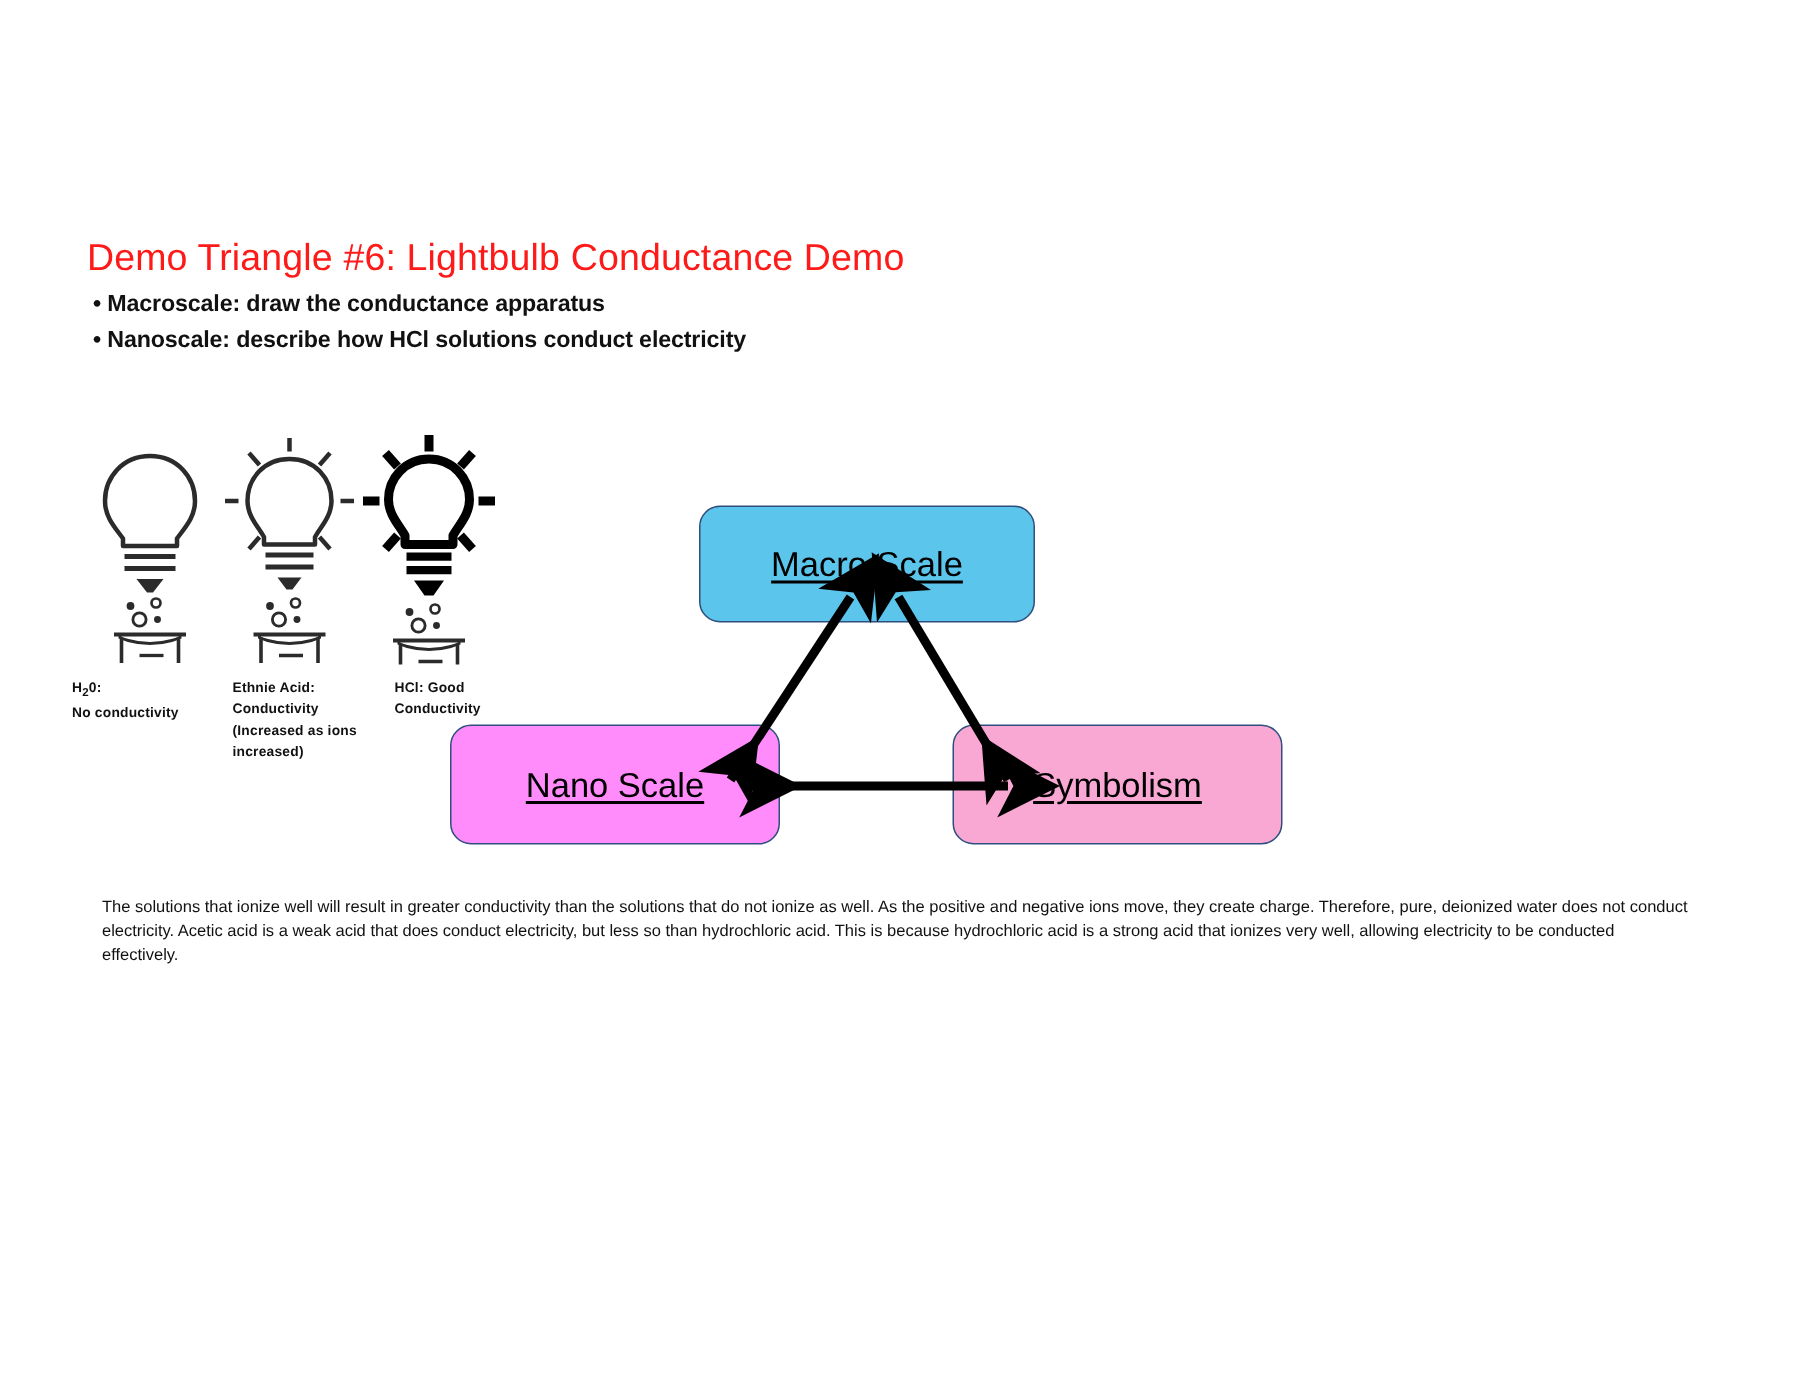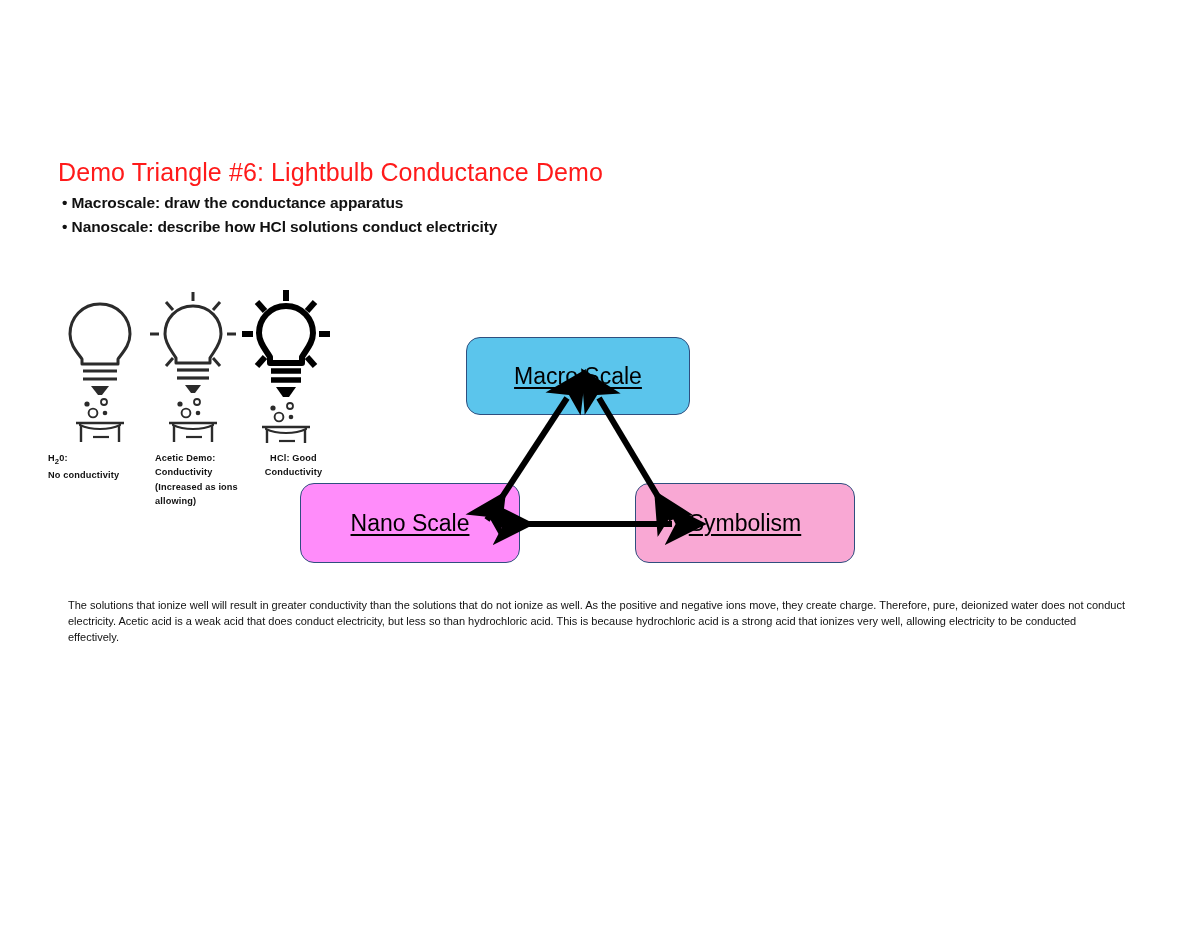--- a/index.html
+++ b/index.html
@@ -64,21 +64,21 @@
   .caption {
     position: absolute;
     font-size: 9.2px;
     line-height: 1.55;
     color: #111111;
     font-weight: 600;
     letter-spacing: 0.15px;
   }
   .cap-1 { left: 48px; top: 451px; width: 100px; }
   .cap-2 { left: 155px; top: 451px; width: 105px; }
-  .cap-3 { left: 246px; top: 451px; width: 95px; text-align: center; }
+  .cap-3 { left: 263px; top: 451px; width: 95px; }
 
   
   .node {
     position: absolute;
     border: 1.6px solid #2f4f7f;
     border-radius: 14px;
     box-sizing: border-box;
     display: flex;
     align-items: center;
     justify-content: center;
@@ -235,24 +235,24 @@
       <line x1="41" y1="174" x2="57" y2="174" stroke="#2b2b2b" stroke-width="2.2"></line>
     </svg>
   </div>
 
   <div class="caption cap-1">
     <div>H<sub>2</sub>0:</div>
     <div>No conductivity</div>
   </div>
 
   <div class="caption cap-2">
-    <div>Acetic Demo:</div>
+    <div>Ethnie Acid:</div>
     <div>Conductivity</div>
     <div>(Increased as ions</div>
-    <div>allowing)</div>
+    <div>increased)</div>
   </div>
 
   <div class="caption cap-3">
     <div>HCl: Good</div>
     <div>Conductivity</div>
   </div>
 
   <div class="node node-nano" id="node-nano" style="background: rgb(255, 140, 250); border-color: rgb(47, 79, 127);">
     <span class="label">Nano Scale</span>
   </div>

